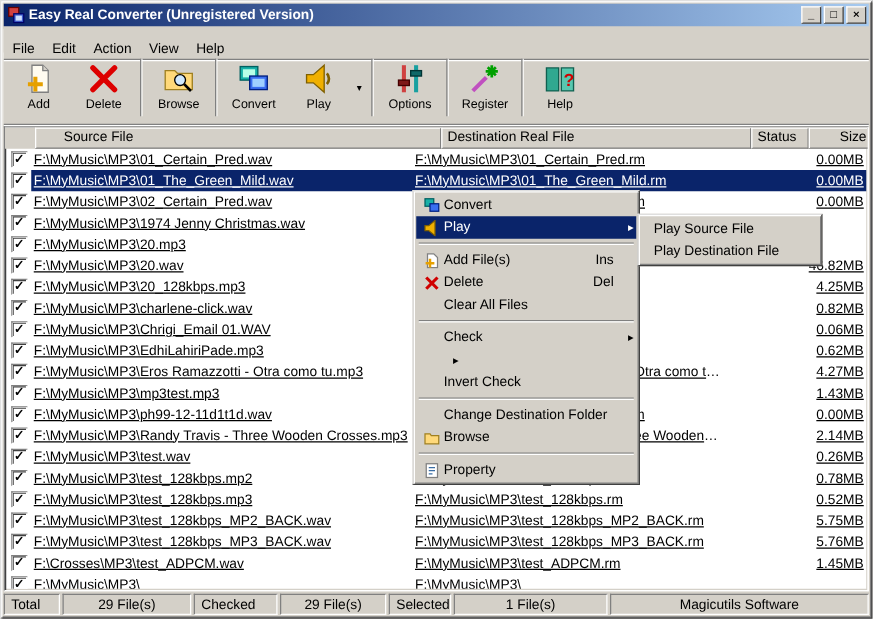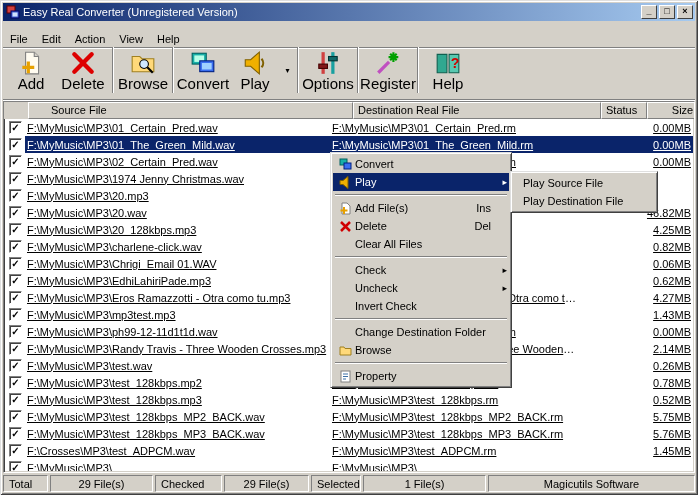--- a/index.html
+++ b/index.html
@@ -8,35 +8,35 @@
   *{margin:0;padding:0;box-sizing:border-box;}
   html,body{width:698px;height:495px;overflow:hidden;}
   body{font-family:"Liberation Sans",sans-serif;font-size:11px;color:#000;background:#808080;}
   .window{position:relative;width:698px;height:495px;background:var(--chrome);
     box-shadow:inset 1px 1px 0 #dfdfdf, inset -1px -1px 0 #404040, inset 2px 2px 0 #fff, inset -2px -2px 0 #808080;}
   
   .titlebar{position:absolute;top:3px;left:3px;right:3px;height:18px;
     background:linear-gradient(90deg,var(--tb1),var(--tb2));
     display:flex;align-items:center;padding:0 2px;color:#fff;}
   .app-icon{width:14px;height:14px;margin:0 3px 0 1px;flex:0 0 auto;}
-  .title-text{flex:1;font-weight:normal;white-space:nowrap;overflow:hidden;}
+  .title-text{flex:1;font-weight:bold;white-space:nowrap;overflow:hidden;}
   .tb-btn{width:16px;height:14px;background:var(--chrome);color:#000;
     border:1px solid;border-color:#fff #404040 #404040 #fff;
     font-size:9px;line-height:11px;text-align:center;font-weight:bold;margin-left:2px;flex:0 0 auto;cursor:default;}
   
   .menubar{position:absolute;top:22px;left:3px;right:3px;height:26px;display:flex;align-items:flex-end;
     border-bottom:1px solid #808080;box-shadow:0 1px 0 #fff;}
   .menu-item{padding:2px 7px;cursor:default;}
   
   .toolbar{position:absolute;top:41px;left:3px;right:3px;height:59px;display:flex;align-items:center;
     padding:2px 2px;border-bottom:1px solid #808080;box-shadow:0 1px 0 #fff;}
   .tool-btn{width:52px;height:52px;display:flex;flex-direction:column;align-items:center;justify-content:center;gap:2px;cursor:default;}
   .tool-icon{width:26px;height:26px;display:block;}
   .tool-icon svg{width:26px;height:26px;display:block;}
-  .tool-label{font-size:15px;line-height:12px;}
+  .tool-label{font-size:10px;line-height:12px;}
   .tool-drop{width:13px;height:40px;display:flex;align-items:center;justify-content:center;font-size:8px;cursor:default;}
   .tool-sep{width:2px;height:46px;border-left:1px solid #808080;border-right:1px solid #fff;margin:0 3px;}
   
   .listview{position:absolute;top:101px;left:3px;right:3px;bottom:22px;background:#fff;
     border:1px solid;border-color:#808080 #fff #fff #808080;
     box-shadow:inset 1px 1px 0 #404040, inset -1px -1px 0 var(--chrome);overflow:hidden;}
   .lv-header{display:flex;height:17px;background:var(--chrome);padding-left:24px;}
   .lv-h{border:1px solid;border-color:#fff #808080 #808080 #fff;background:var(--chrome);
     padding:1px 4px;white-space:nowrap;overflow:hidden;flex:0 0 auto;cursor:default;}
   .h-src{padding-left:22px;}
@@ -483,21 +483,20 @@
         <span class="ctx-arrow"></span>
       </div>
       <div class="ctx-sep"></div>
       <div class="ctx-item">
         <span class="ctx-icon"></span>
         <span class="ctx-label">Check</span>
         <span class="ctx-arrow">▸</span>
       </div>
       <div class="ctx-item">
         <span class="ctx-icon"></span>
-        <span class="ctx-label">Uncheck</span>
         <span class="ctx-arrow">▸</span>
       </div>
       <div class="ctx-item">
         <span class="ctx-icon"></span>
         <span class="ctx-label">Invert Check</span>
         <span class="ctx-arrow"></span>
       </div>
       <div class="ctx-sep"></div>
       <div class="ctx-item">
         <span class="ctx-icon"></span>

